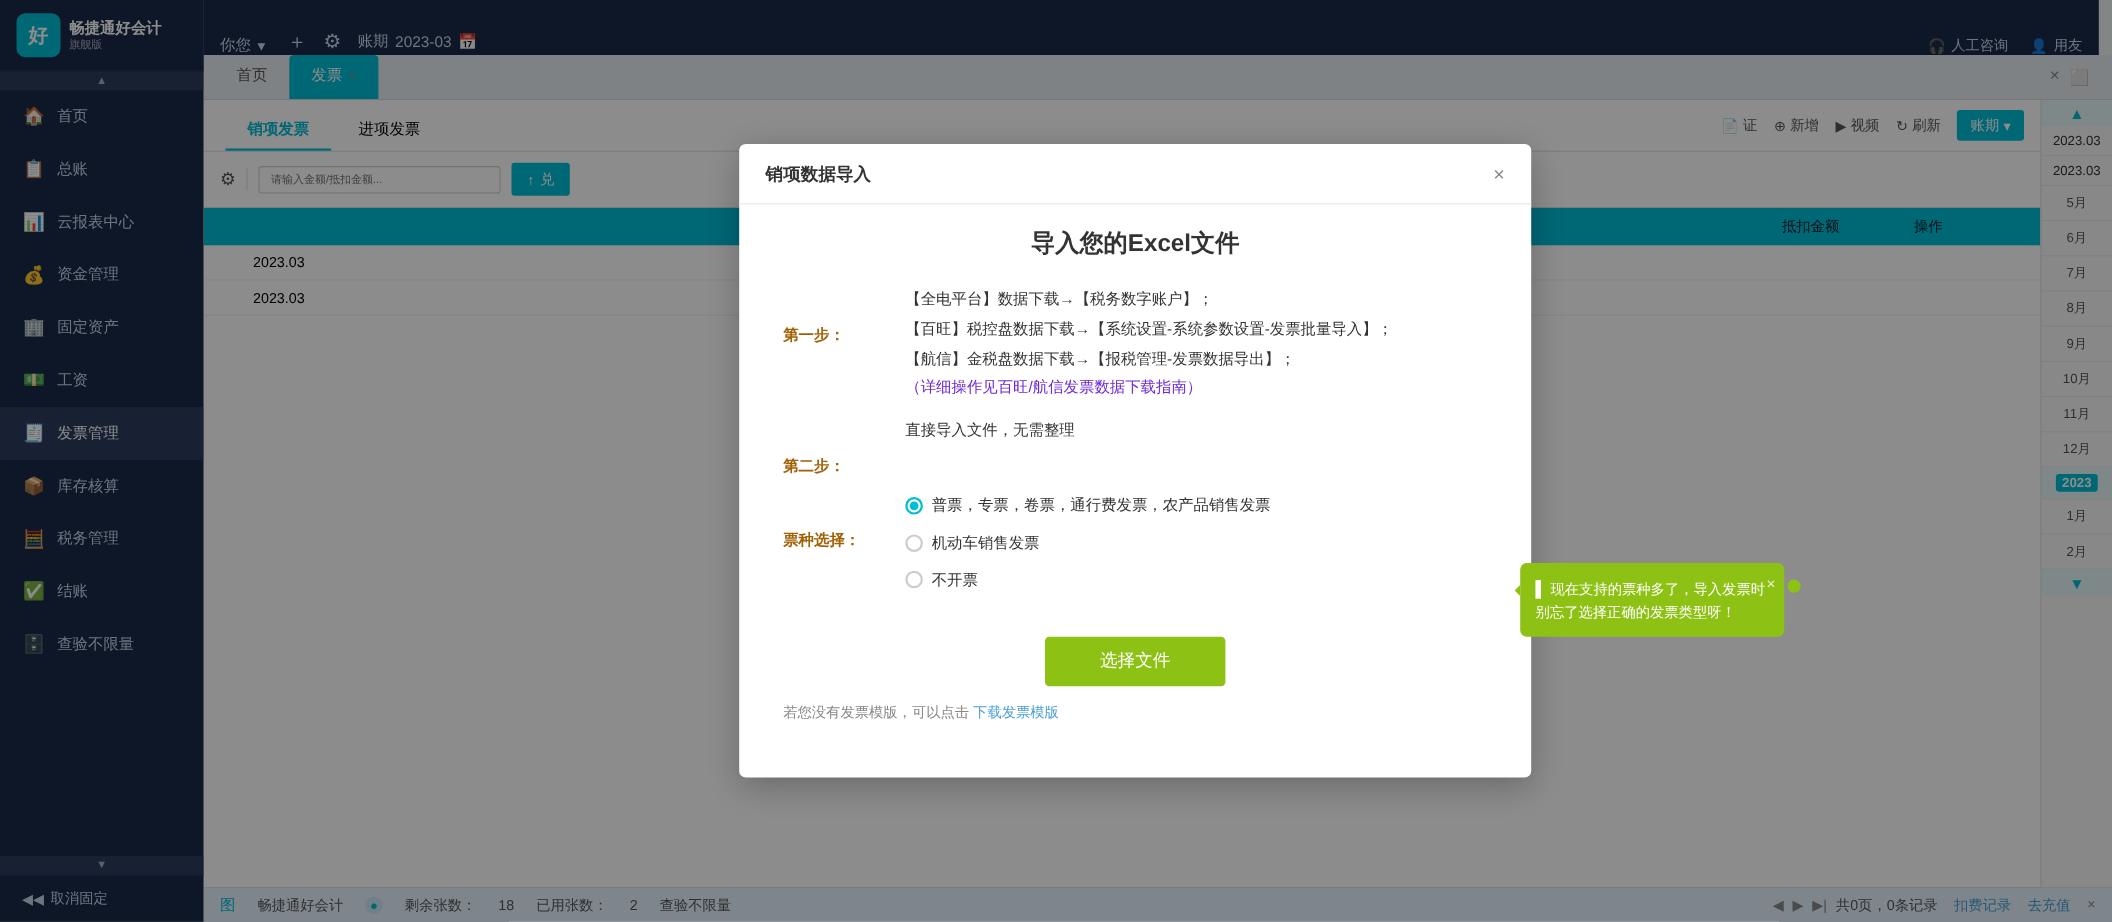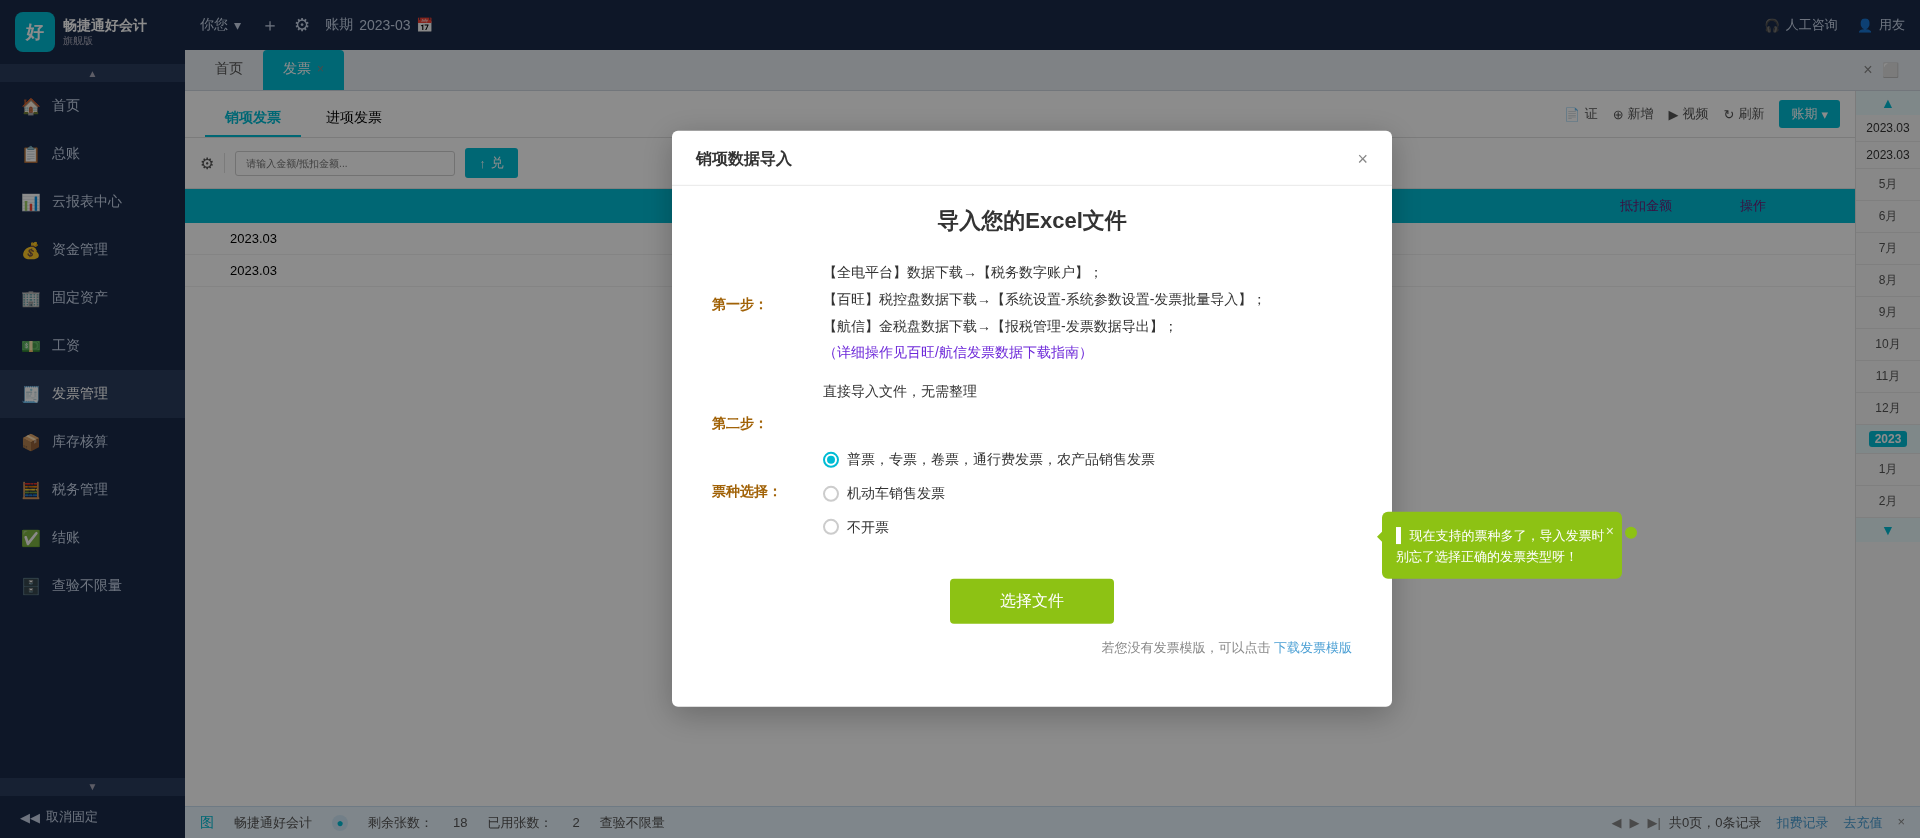--- a/index.html
+++ b/index.html
@@ -26,21 +26,21 @@
       display: flex; align-items: center; padding: 13px 20px; color: #c8d4e8; cursor: pointer; font-size: 14px; transition: background 0.2s;
     }
     .sidebar-item.active { background: #2a3d5e; color: white; }
     .sidebar-item-icon { width: 22px; height: 22px; margin-right: 10px; display: flex; align-items: center; justify-content: center; font-size: 16px; }
     .sidebar-cancel {
       padding: 12px 20px; color: #c8d4e8; display: flex; align-items: center; cursor: pointer; font-size: 13px; border-top: 1px solid #2a3d5e;
     }
 
     
     .topbar {
-      position: fixed; left: 185px; right: 0; top: 0; height: 50px; background: #1a2b4a; display: flex; align-items: center; padding: 0 15px; z-index: 9;
+      position: fixed; left: 185px; right: 12px; top: 0; height: 50px; background: #1a2b4a; display: flex; align-items: flex-end; padding: 0 15px; z-index: 9;
     }
     .topbar-company { color: #c8d4e8; font-size: 14px; display: flex; align-items: center; gap: 6px; cursor: pointer; }
     .topbar-actions { display: flex; align-items: center; gap: 15px; margin-left: 20px; }
     .topbar-action { color: #c8d4e8; cursor: pointer; font-size: 18px; }
     .topbar-period { color: #c8d4e8; font-size: 14px; display: flex; align-items: center; gap: 6px; }
     .topbar-right { margin-left: auto; display: flex; align-items: center; gap: 20px; }
     .topbar-consult { color: #c8d4e8; display: flex; align-items: center; gap: 5px; cursor: pointer; }
     .topbar-user { color: #c8d4e8; display: flex; align-items: center; gap: 5px; cursor: pointer; }
 
     
@@ -77,21 +77,21 @@
     .invoice-toolbar {
       display: flex; align-items: center; padding: 10px 15px; gap: 10px; border-bottom: 1px solid #e8e8e8;
     }
     .search-input {
       width: 220px; padding: 6px 10px; border: 1px solid #d0d0d0; border-radius: 3px; font-size: 10px; color: #999;
     }
     .btn-teal {
       background: #00bcd4; color: white; border: none; padding: 6px 14px; border-radius: 3px; cursor: pointer; font-size: 13px; display: flex; align-items: center; gap: 5px;
     }
     .table-header {
-      display: grid; grid-template-columns: 30px 50px 1fr 1fr 1fr 120px 100px; background: #00bcd4; color: #701a75; padding: 8px 15px; font-size: 13px;
+      display: grid; grid-template-columns: 30px 50px 1fr 1fr 1fr 120px 100px; background: #00bcd4; color: #0f172a; padding: 8px 15px; font-size: 13px;
     }
     .table-row {
       display: grid; grid-template-columns: 30px 50px 1fr 1fr 1fr 120px 100px; padding: 8px 15px; border-bottom: 1px solid #f0f0f0; font-size: 13px;
     }
 
     
     .month-sidebar {
       width: 65px; background: #f8f8f8; border-left: 1px solid #e0e0e0; display: flex; flex-direction: column; overflow: hidden;
     }
     .month-period {
@@ -137,21 +137,21 @@
     .radio-group { margin-bottom: 10px; }
     .radio-label { display: flex; align-items: center; gap: 8px; margin-bottom: 10px; font-size: 14px; color: #333; cursor: pointer; }
     .radio-btn {
       width: 16px; height: 16px; border-radius: 50%; border: 2px solid #ccc; display: inline-flex; align-items: center; justify-content: center;
     }
     .radio-btn.selected { border-color: #00bcd4; }
     .radio-btn.selected::after { content: ''; width: 8px; height: 8px; background: #00bcd4; border-radius: 50%; }
     .select-file-btn {
       display: block; margin: 20px auto 15px; background: #8dc214; color: white; border: none; padding: 12px 50px; border-radius: 4px; font-size: 16px; cursor: pointer;
     }
-    .template-link { text-align: right; color: #888; font-size: 13px; }
+    .template-link { text-align: left; color: #888; font-size: 13px; }
     .template-link a { color: #4a9fd4; cursor: pointer; }
 
     
     .tooltip-bubble {
       position: absolute; right: -270px; top: 30px; width: 240px; background: #8dc214; color: white; border-radius: 6px; padding: 12px 14px; font-size: 13px; line-height: 1.6; z-index: 300;
     }
     .tooltip-bubble::before {
       content: ''; position: absolute; left: -10px; top: 20px; border: 5px solid transparent; border-right-color: #8dc214;
     }
     .tooltip-close { position: absolute; top: 8px; right: 8px; cursor: pointer; font-size: 14px; color: rgba(255,255,255,0.8); }

